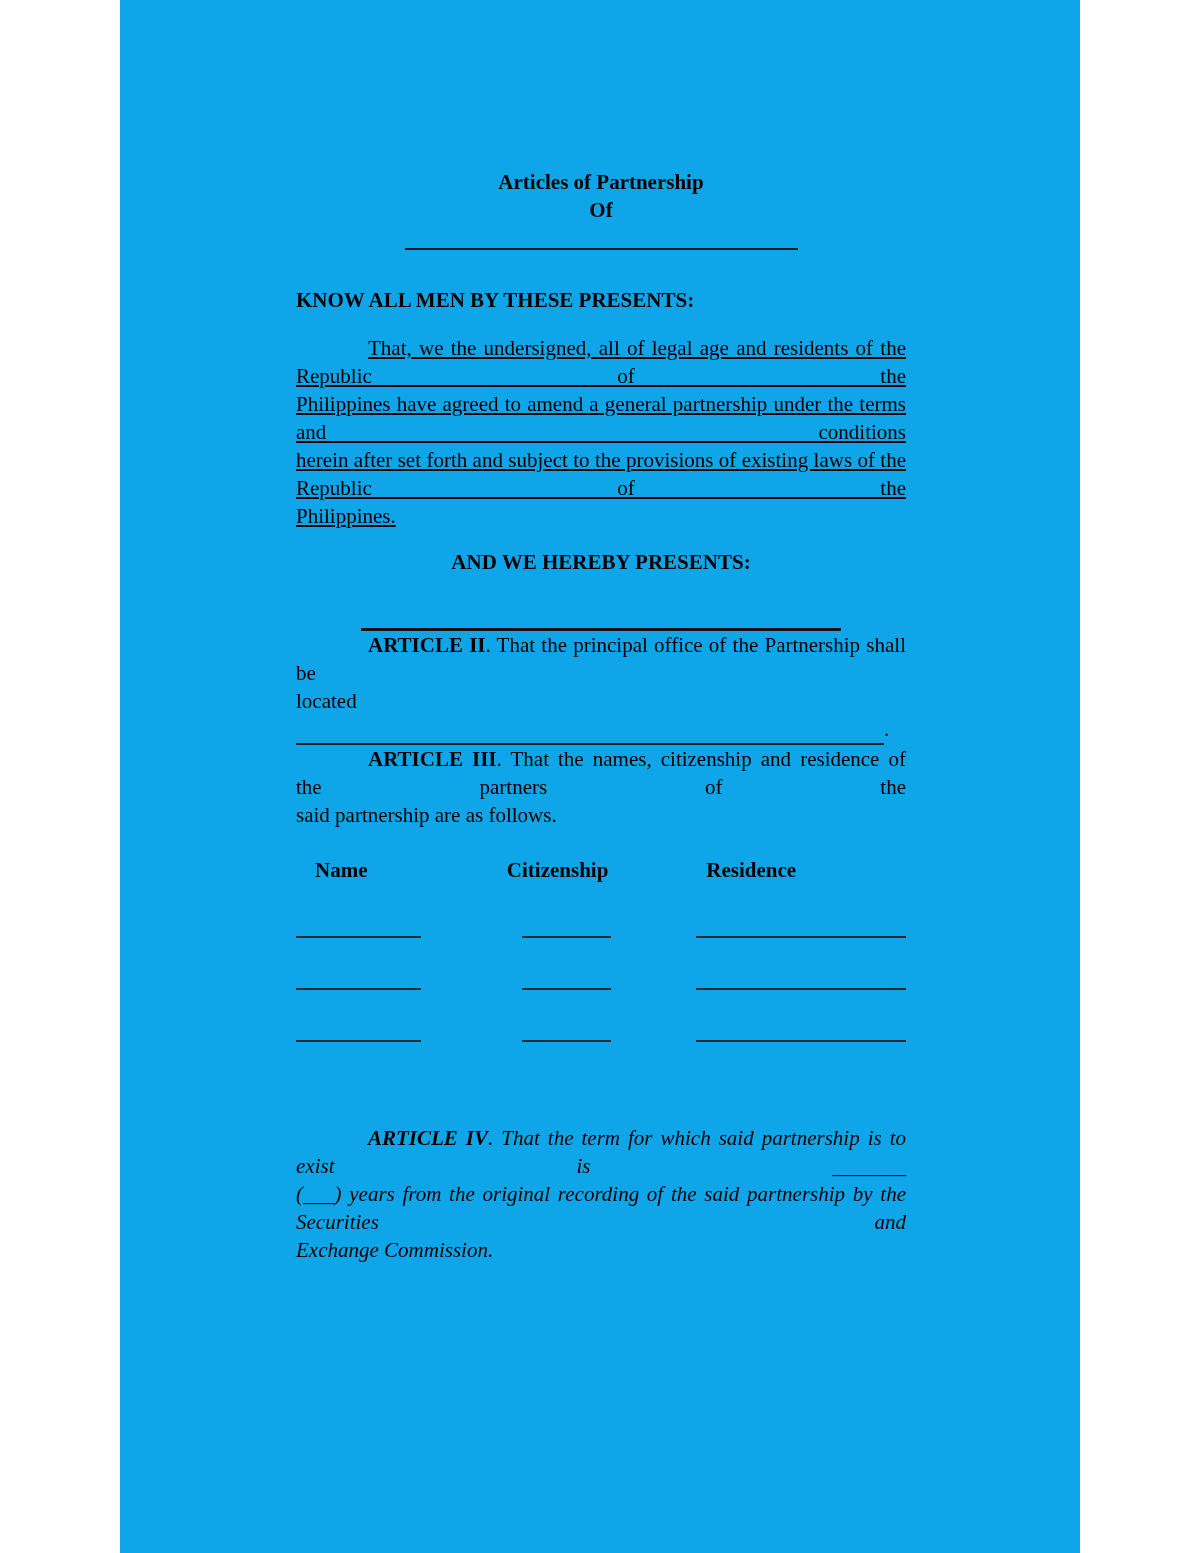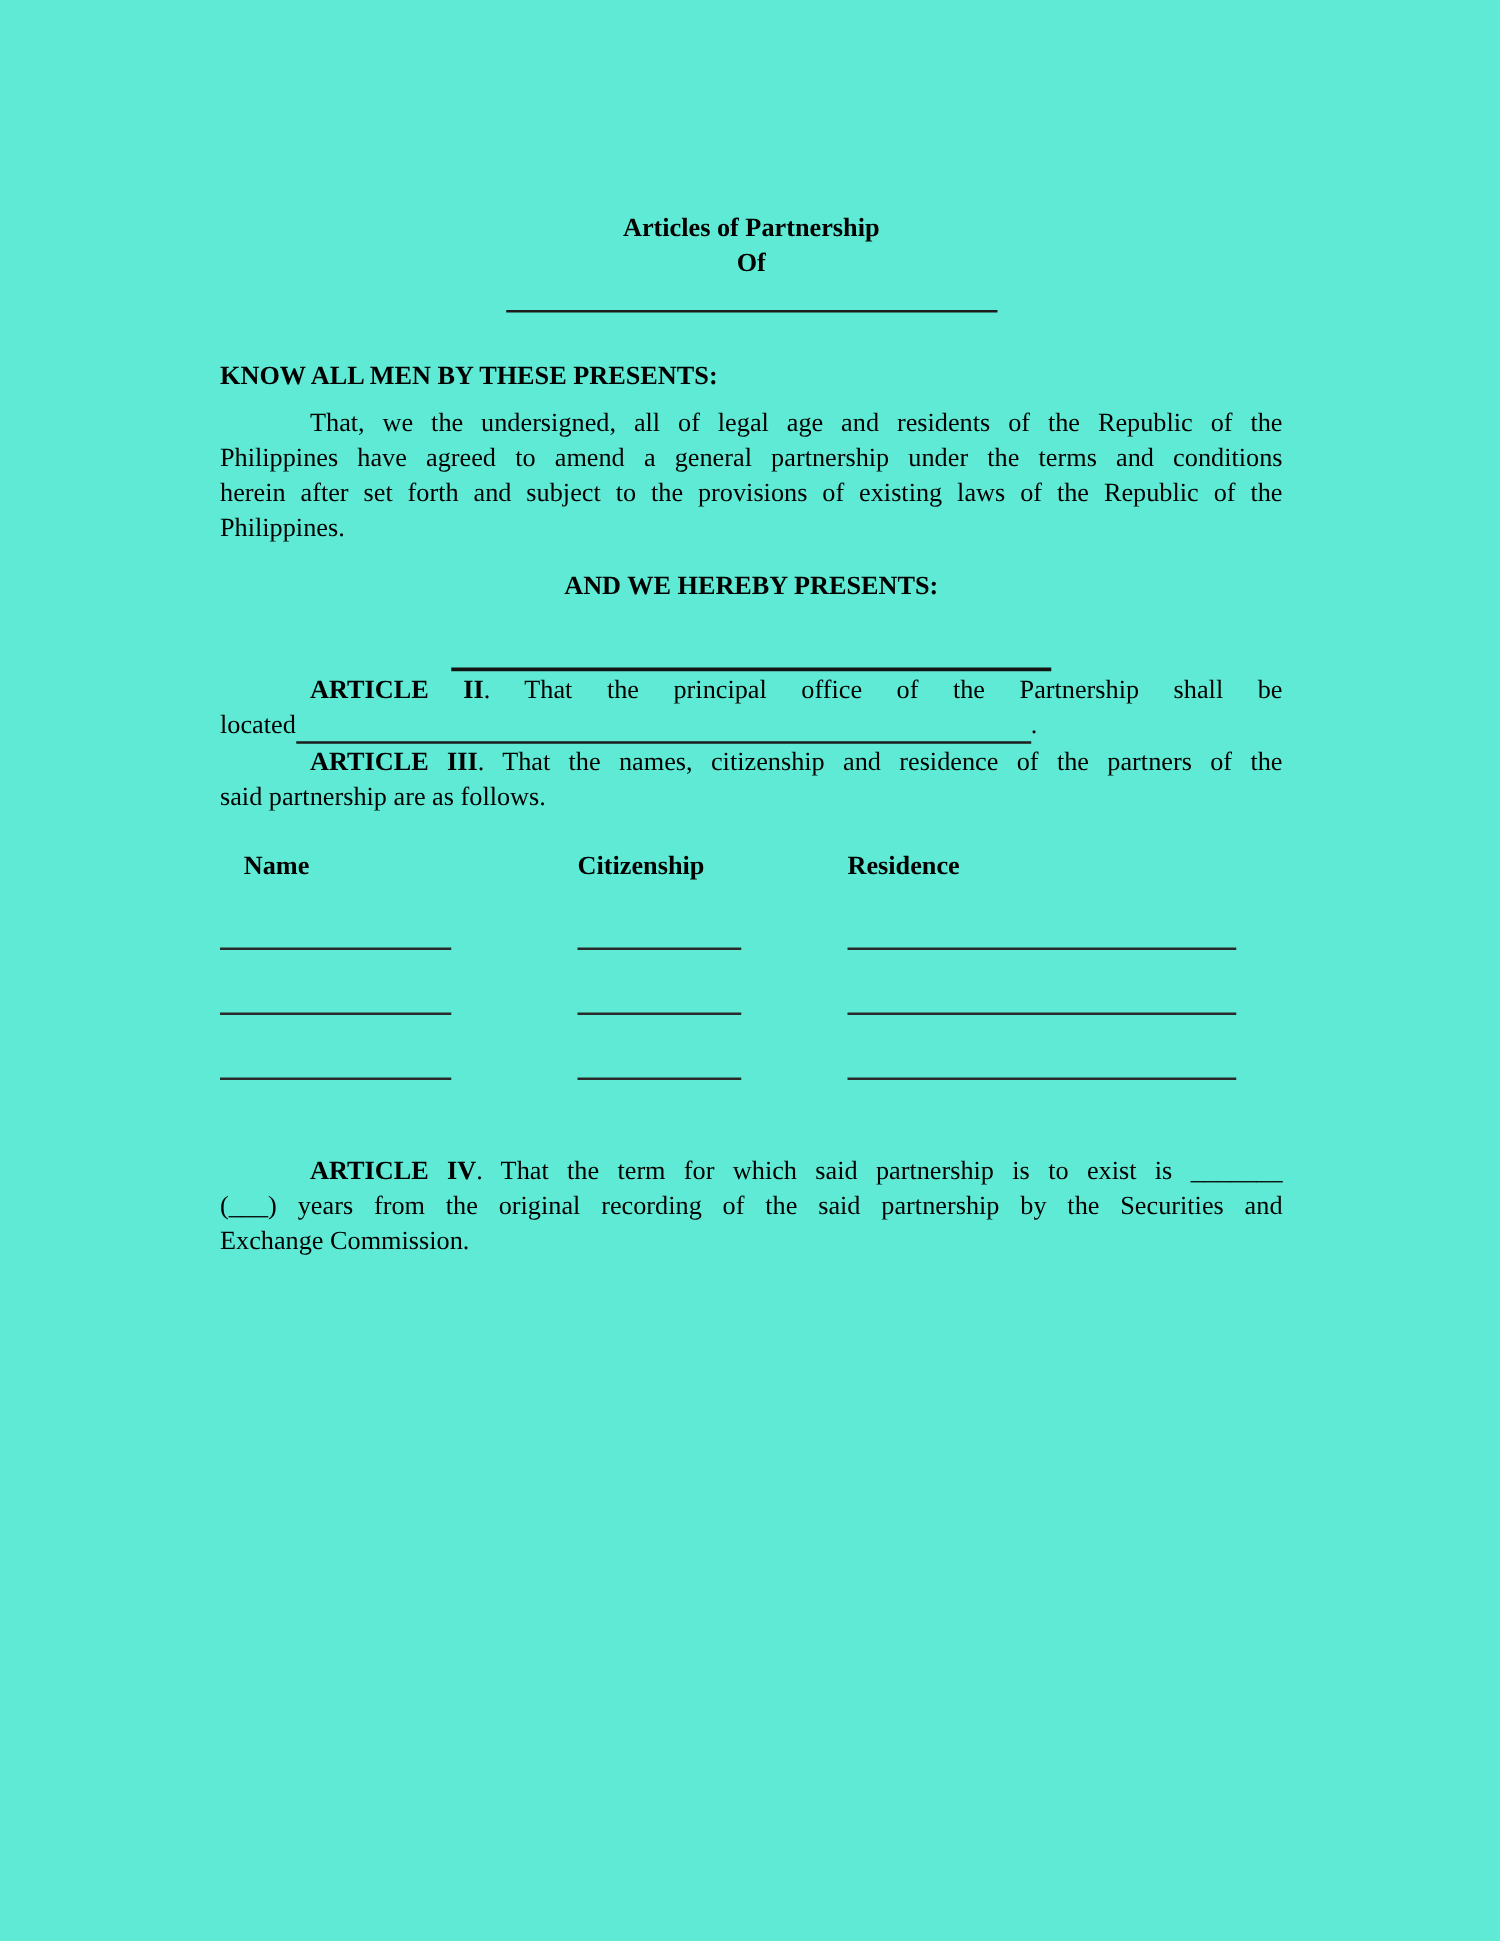--- a/index.html
+++ b/index.html
@@ -1,21 +1,21 @@
 <!DOCTYPE html>
 <html><head>
 <meta charset="utf-8">
 <style>
   * { margin: 0; padding: 0; box-sizing: border-box; }
   html, body { background: #ffffff; }
   .page {
     position: relative;
-    width: 1200px;
+    width: 960px;
     height: 1553px;
-    background: #5eead4;
+    background: #0ea5e9;
     color: #000000;
     font-family: "Liberation Serif", "DejaVu Serif", serif;
     font-size: 21px;
     line-height: 28px;
     margin: 0 auto;
     overflow: hidden;
   }
   .content {
     padding: 168px 174px 0 176px; 
   }
@@ -26,21 +26,21 @@
   .lline { text-align: left; }
   .ind { text-indent: 72px; }
 
   .title-blank {
     width: 393px;
     height: 0;
     border-bottom: 2px solid #1c1c1c;
     margin: 24px auto 0 auto;
   }
   .salutation { margin-top: 36px; font-weight: bold; }
-  .preamble { margin-top: 10px; }
+  .preamble { margin-top: 20px; text-decoration: underline; }
   .certify { margin-top: 18px; font-weight: bold; }
   .article-i { margin-top: 54px; }
   .article-i-blank {
     width: 480px;
     height: 0;
     border-bottom: 3px solid #141414;
     margin: 52px auto 0 auto;
   }
   .article-ii { }
   .inline-blank {
@@ -64,21 +64,21 @@
 
   .partner-row { display: flex; }
   .partner-row.r1 { margin-top: 52px; }
   .partner-row.r2 { margin-top: 50px; }
   .partner-row.r3 { margin-top: 50px; }
   .pr-cell { height: 2px; background: #2a2a2a; }
   .pr-name        { width: 185px; }
   .pr-citizenship { width: 131px; margin-left: 101px; }
   .pr-residence   { width: 311px; margin-left: 85px; }
 
-  .article-iv { margin-top: 58px; }
+  .article-iv { margin-top: 82px; font-style: italic; }
 </style>
 </head>
 <body>
 
 <div class="page">
   <div class="content">
 
     <div class="center b">Articles of Partnership</div>
     <div class="center b">Of</div>
     <div class="title-blank"></div>

